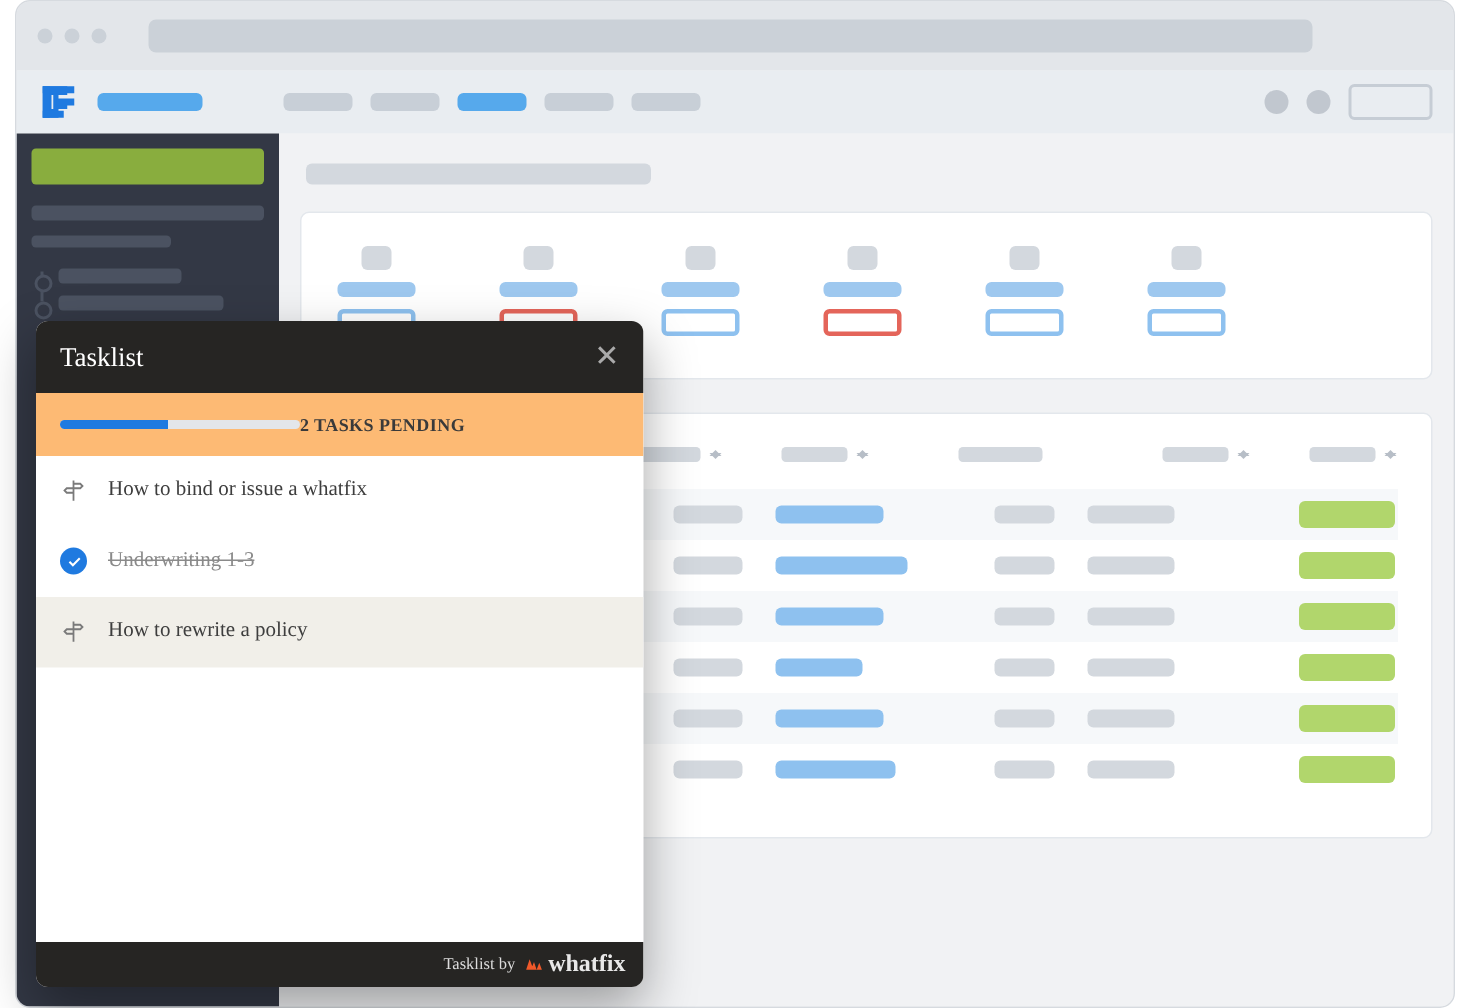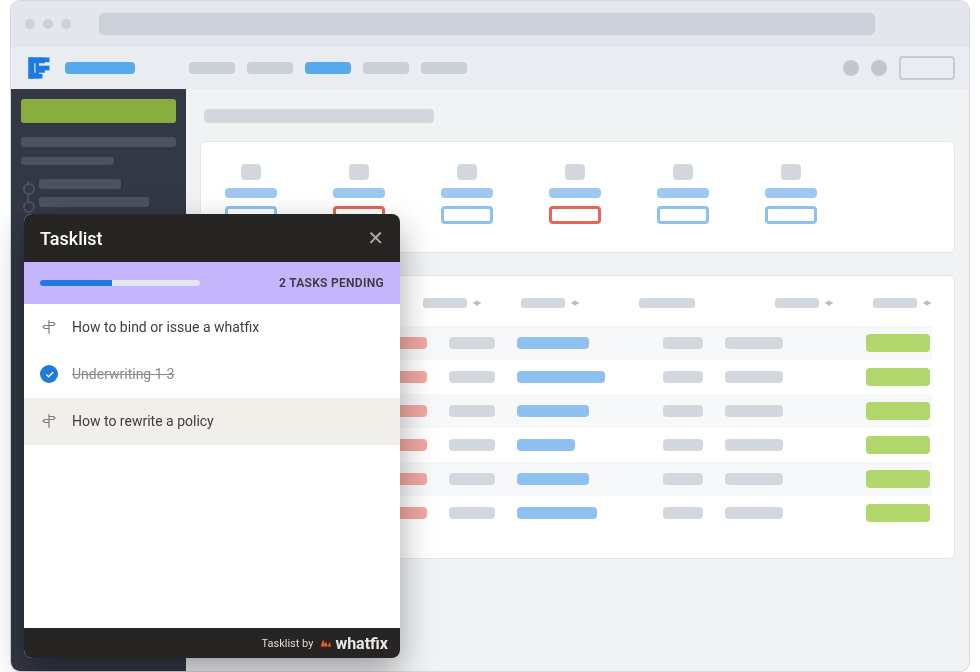--- a/index.html
+++ b/index.html
@@ -121,43 +121,44 @@
   .c-blue { background:#8ec1ef; width:72px; }
   .c-grey2 { background:#d3d8de; width:40px; }
   .c-grey3 { background:#d3d8de; width:58px; }
   .c-green{ background:#b1d66c; width:64px; height:18px; }
   .gap1 { width: 130px; }
   
   .tasklist {
     position: absolute;
     left: 24px;
     top: 214px;
-    width: 376px;
+    width: 405px;
     height: 444px;
     background: #fff;
     border-radius: 8px;
     box-shadow: 0 14px 34px rgba(0,0,0,0.35);
     overflow: hidden;
     z-index: 50;
     display: flex;
     flex-direction: column;
+    font-family: Liberation Serif, serif;
   }
   .tl-head {
     background: #262523;
     color: #fff;
     height: 48px;
     display:flex; align-items:center; justify-content:space-between;
     padding: 0 16px;
     font-size: 18px;
     font-weight: 500;
   }
   .tl-close { color:#aaa; font-size:20px; cursor:pointer; line-height:1;}
   .tl-status {
-    height: 42px; display:flex; align-items:center; justify-content:space-between;
-    padding: 0 16px; background:#c4b5fd;
+    height: 42px; display:flex; align-items:center; 
+    padding: 0 16px; background:#fdba74;
     font-size: 12px; font-weight:600; color:#3a3a3a; letter-spacing:0.3px;
   }
   .tl-prog {
     width: 160px; height:6px; background:#e3e6ea; border-radius:3px; overflow:hidden;
   }
   .tl-prog > div { height:100%; background:#1f7ae0; width:45%; }
   .tl-list { flex:1; }
   .tl-item {
     display:flex; align-items:center; gap:14px;
     padding: 14px 16px;

